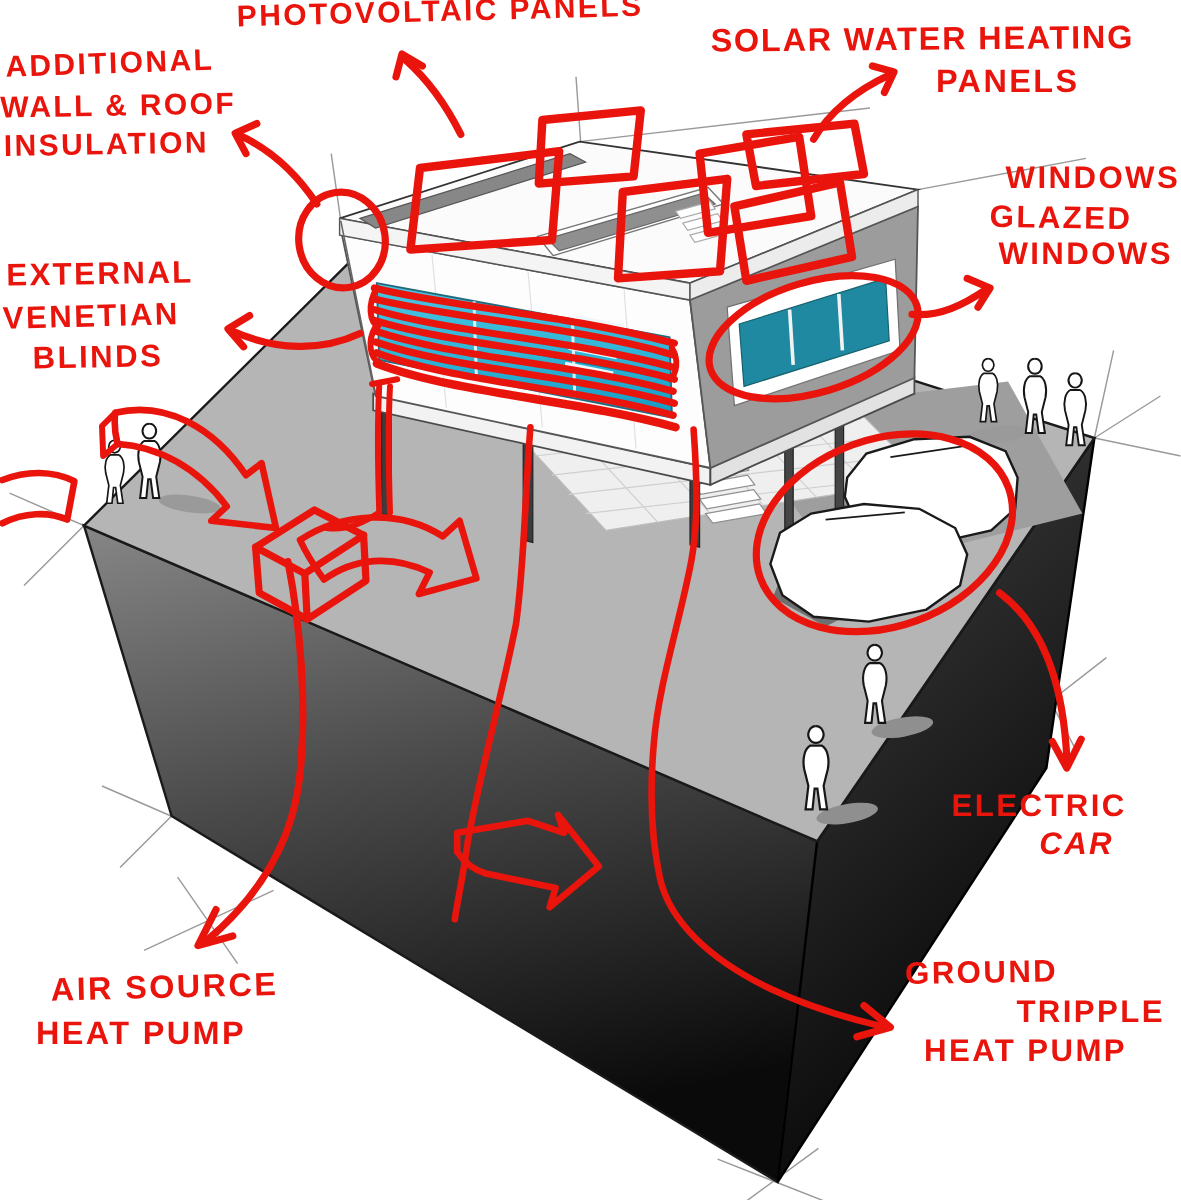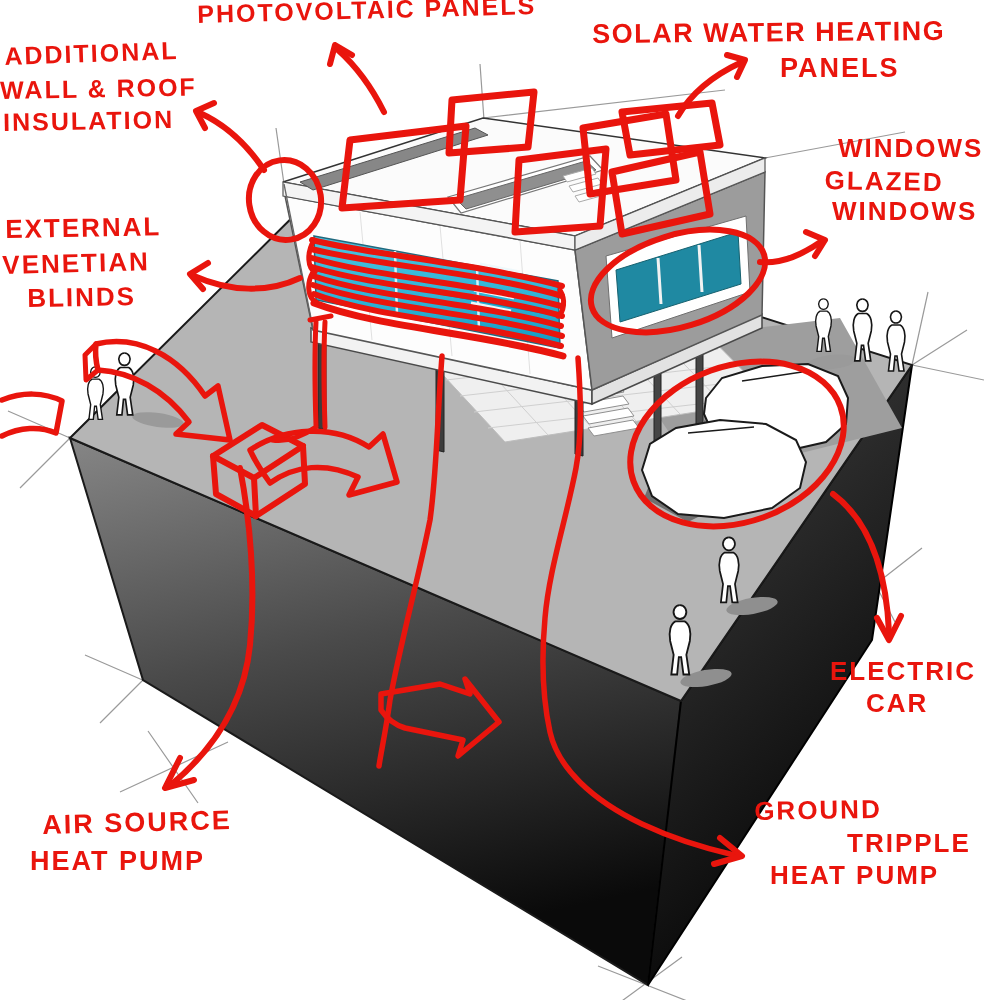--- a/index.html
+++ b/index.html
@@ -20,22 +20,22 @@
   .ad2{left:0px;top:78px;transform:rotate(-1deg);}
   .ad3{left:3px;top:110px;transform:rotate(-1deg);}
   .sw1{left:592px;top:21px;transform:rotate(-0.5deg);letter-spacing:1.5px;}
   .sw2{left:780px;top:55px;}
   .tg1{left:838px;top:135px;}
   .tg2{left:825px;top:167px;transform:rotate(1deg);}
   .tg3{left:832px;top:198px;}
   .ev1{left:5px;top:216px;transform:rotate(-1deg);}
   .ev2{left:2px;top:252px;transform:rotate(-1.5deg);}
   .ev3{left:27px;top:285px;transform:rotate(-1deg);}
-  .ec1{left:830px;top:658px;text-align:right;}
-  .ec2{left:866px;top:690px;}
+  .ec1{left:793px;top:658px;text-align:right;}
+  .ec2{left:866px;top:690px;font-style:italic;}
   .as1{left:42px;top:812px;transform:rotate(-1.5deg);}
   .as2{left:30px;top:848px;}
   .gs1{left:754px;top:798px;transform:rotate(-1deg);}
   .gs2{left:847px;top:830px;}
   .gs3{left:770px;top:862px;}
 </style>
 </head>
 <body>
 
 <div id="stage">

